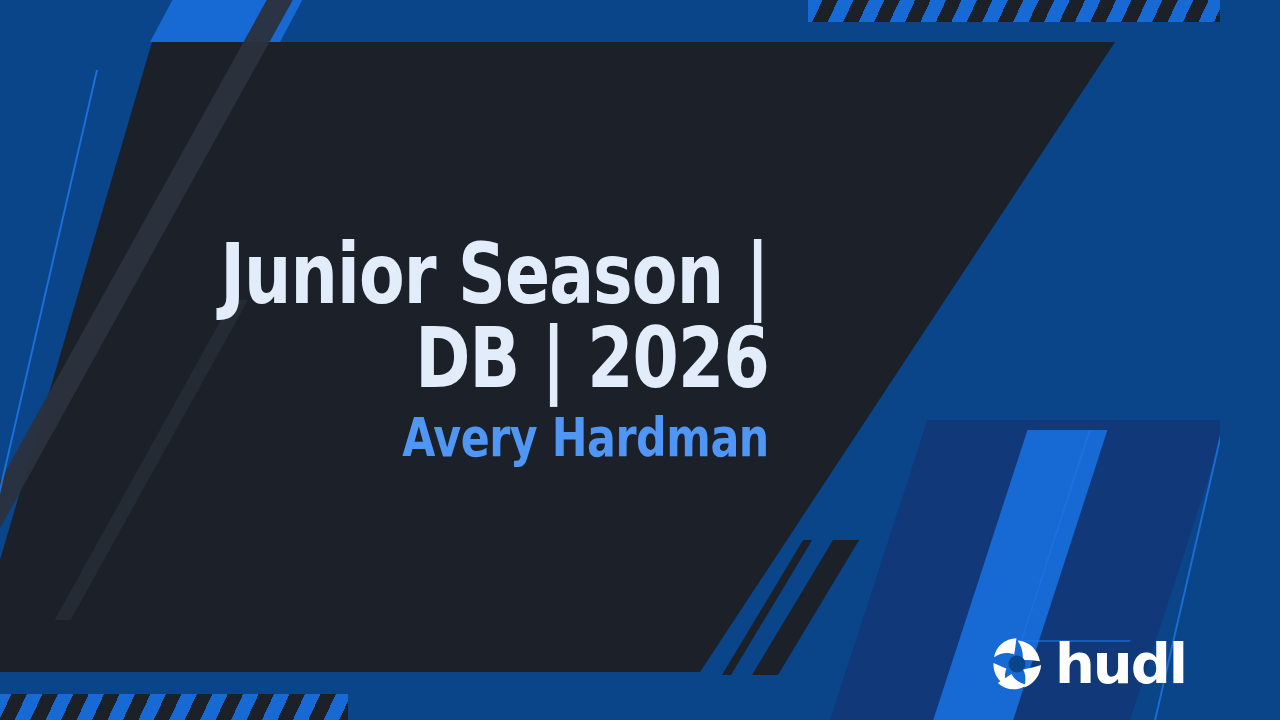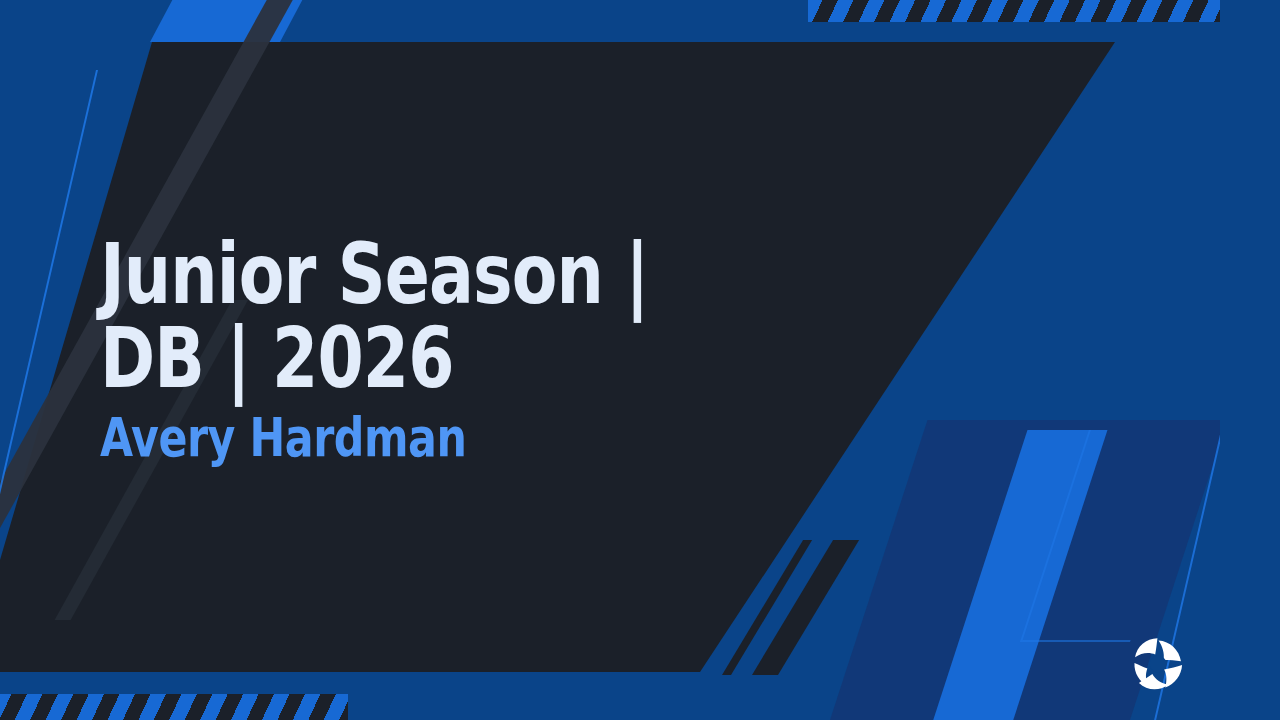--- a/index.html
+++ b/index.html
@@ -8,20 +8,21 @@
     font-family:"Liberation Sans", sans-serif;
     background:#0a4489;
   }
 
   #slide {
     position:relative;
     width:1220px;
     height:720px;
     background:#000000;
     overflow:hidden;
+    text-align:right;
   }
 
   .layer { position:absolute; }
 
   
   #bg-base {
     inset:0;
     background:#0a4489;
   }
 
@@ -211,15 +212,16 @@
     <svg id="logo-mark" viewBox="0 0 100 100" aria-hidden="true">
       <g fill="#ffffff">
         <path d="M49 4 C29 4 12 19 9 38 C20 30 34 28 45 33 C47 22 48 12 49 4 Z"></path>
         <path d="M91 45 C88 25 71 9 51 8 C58 18 62 31 60 43 C71 43 82 44 91 45 Z"></path>
         <path d="M16 84 C30 98 53 99 68 87 C56 85 45 78 40 68 C31 74 23 79 16 84 Z"></path>
         <path d="M50 35 C42 35 35 42 35 50 C35 58 42 65 50 65 C58 65 65 58 65 50 C65 42 58 35 50 35 Z" fill="#0a4489"></path>
         <path d="M93 52 C92 70 80 86 63 92 C66 81 66 69 61 60 C72 58 84 55 93 52 Z"></path>
         <path d="M8 48 C7 66 17 82 33 90 C28 80 27 68 31 58 C23 55 15 51 8 48 Z"></path>
       </g>
     </svg>
+    <span id="logo-word">hudl</span>
   </div>
 
 </div>
 
 </body></html>

